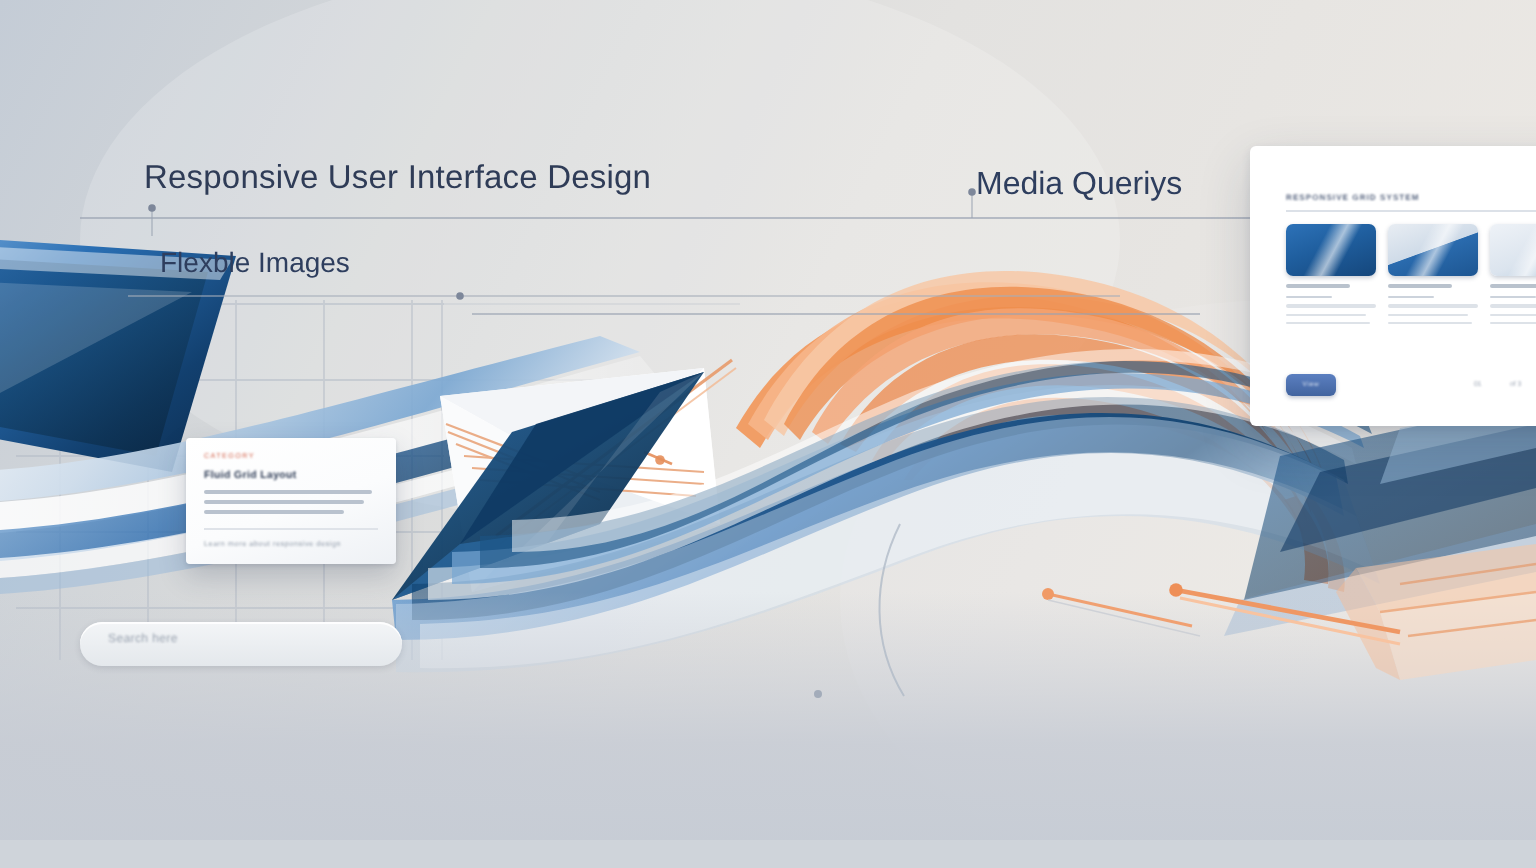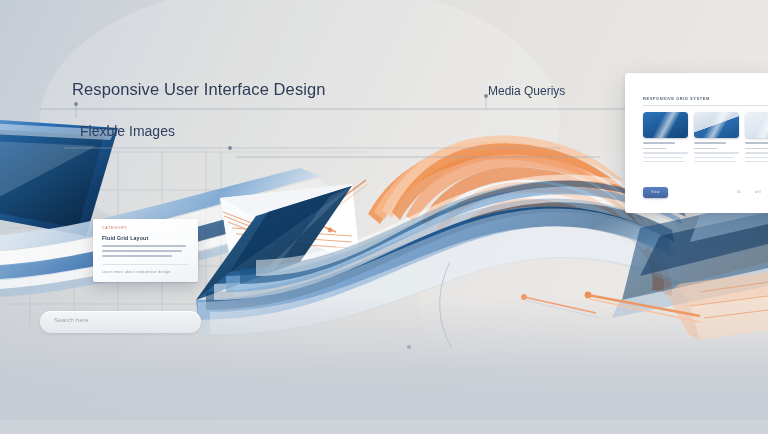--- a/index.html
+++ b/index.html
@@ -11,21 +11,21 @@
   #stage{position:relative;width:768px;height:420px;overflow:hidden;}
   #bgsvg,#artsvg{position:absolute;left:0;top:0;width:768px;height:434px;}
 
   
   .lbl{position:absolute;color:#2b3a55;white-space:nowrap;}
   #title-main{
     left:72px;top:80px;font-size:16.5px;letter-spacing:.1px;
     color:#2f3c57;font-weight:400;
   }
   #label-flexible{left:80px;top:123px;font-size:14px;color:#2e3e5e;}
-  #label-media{left:488px;top:84px;font-size:12px;color:#2e3e5e;}
+  #label-media{left:488px;top:84px;font-size:16px;color:#2e3e5e;}
 
   
   #search-bar{
     position:absolute;left:40px;top:311px;width:161px;height:22px;
     border-radius:11px;
     background:linear-gradient(180deg,#f3f5f7 0%,#e4e8ec 100%);
     box-shadow:0 1px 3px rgba(60,70,90,.16), inset 0 1px 0 rgba(255,255,255,.9);
   }
   #search-placeholder{
     position:absolute;left:14px;top:6px;font-size:6px;color:#9aa3b0;

